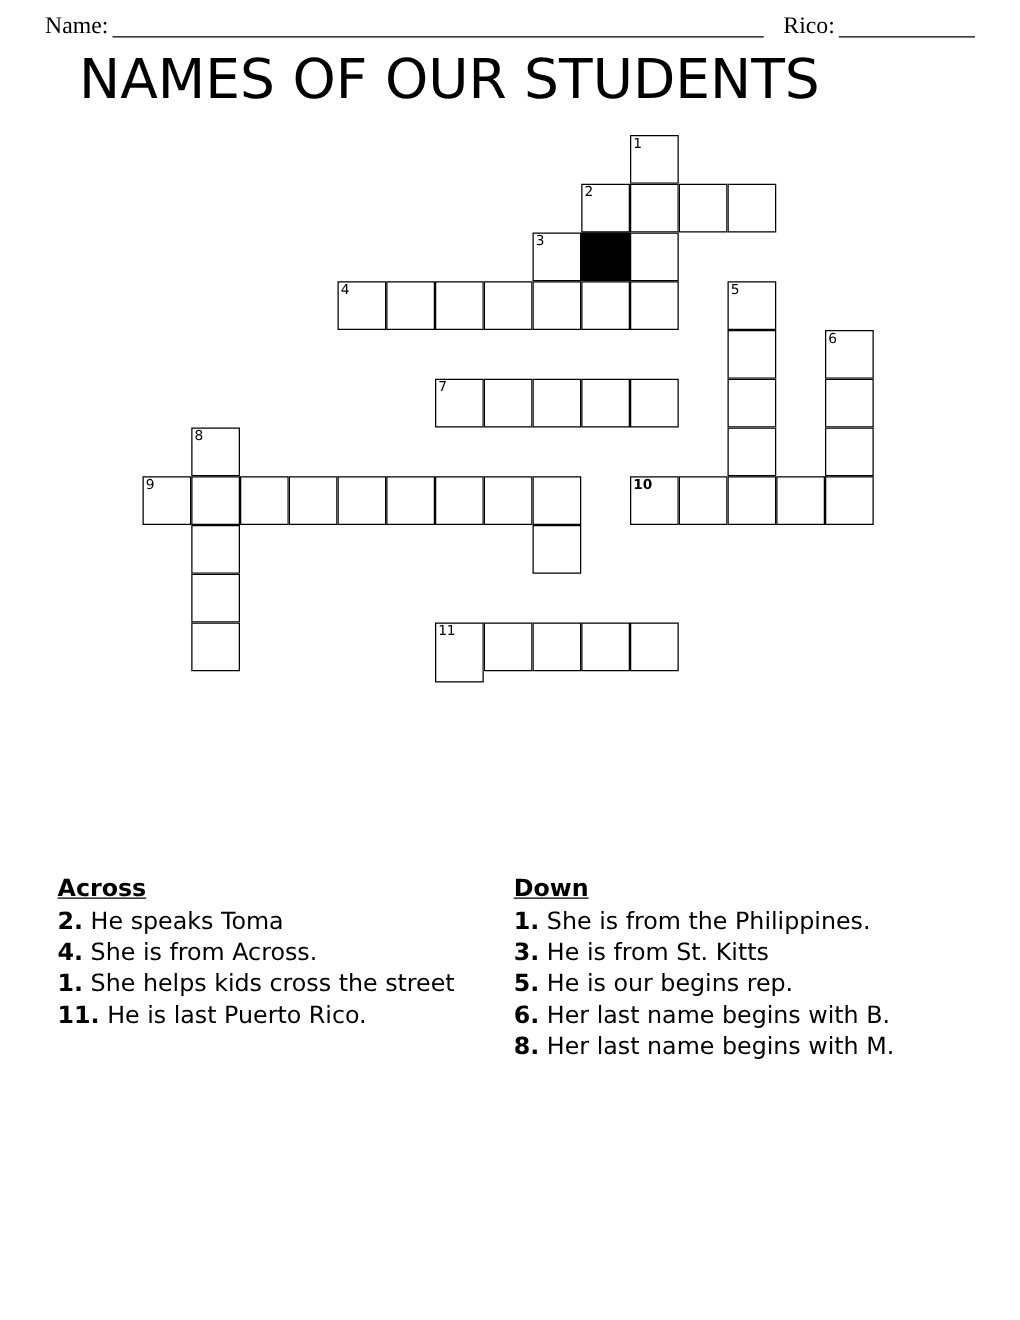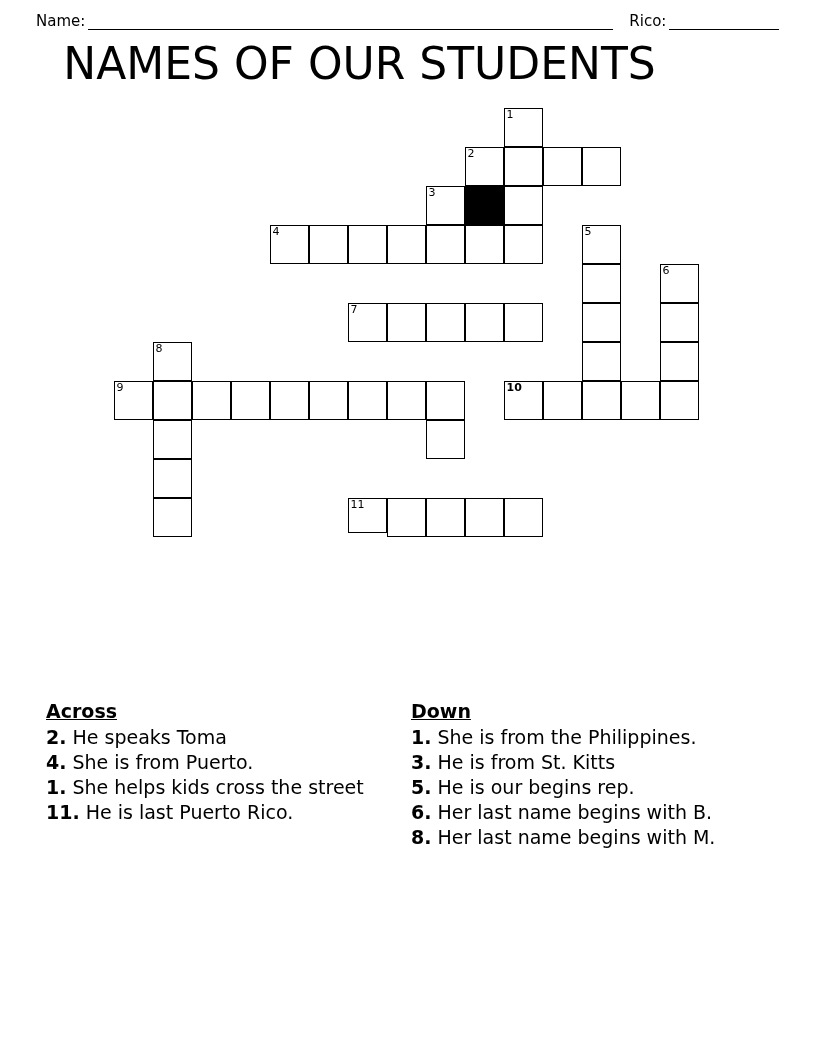--- a/index.html
+++ b/index.html
@@ -23,23 +23,24 @@
     left: 0px;
     width: 816px;
     height: 30px;
     display: flex;
     align-items: flex-end;
     padding: 0 36px;
     box-sizing: border-box;
     font-size: 15px;
   }
   .hdr-label {
-    font-size: 15px;
+    font-size: 19px;
     line-height: 18px;
     white-space: nowrap;
+    font-family: Liberation Serif, serif;
   }
   .hdr-rule {
     border-bottom: 1px solid #000;
     height: 14px;
     margin-left: 3px;
   }
   .name-rule { width: 525px; }
   .date-rule { width: 110px; }
   .hdr-spacer { width: 16px; }
 
@@ -187,35 +188,35 @@
       <span class="num">10</span>
     </div>
     <div class="cell" style="left: 543px; top: 273px; width: 39px; height: 39px;"></div>
     <div class="cell" style="left: 582px; top: 273px; width: 39px; height: 39px;"></div>
     <div class="cell" style="left: 621px; top: 273px; width: 39px; height: 39px;"></div>
     <div class="cell" style="left: 660px; top: 273px; width: 39px; height: 39px;"></div>
     <div class="cell" style="left: 153px; top: 312px; width: 39px; height: 39px;"></div>
     <div class="cell" style="left: 426px; top: 312px; width: 39px; height: 39px;"></div>
     <div class="cell" style="left: 153px; top: 351px; width: 39px; height: 39px;"></div>
     <div class="cell" style="left: 153px; top: 390px; width: 39px; height: 39px;"></div>
-    <div class="cell" style="left: 348px; top: 390px; width: 39px; height: 35px;">
+    <div class="cell" style="left: 348px; top: 390px; width: 39px; height: 48px;">
       <span class="num">11</span>
     </div>
     <div class="cell" style="left: 387px; top: 390px; width: 39px; height: 39px;"></div>
     <div class="cell" style="left: 426px; top: 390px; width: 39px; height: 39px;"></div>
     <div class="cell" style="left: 465px; top: 390px; width: 39px; height: 39px;"></div>
     <div class="cell" style="left: 504px; top: 390px; width: 39px; height: 39px;"></div>
   </div>
 
 <div class="clues">
   <div class="clue-col across">
     <div class="clue-head">Across</div>
     <div id="across-list">
         <div class="clue"><b>2.</b><span> He speaks Toma</span></div>
-        <div class="clue"><b>4.</b><span> She is from Puerto.</span></div>
+        <div class="clue"><b>4.</b><span> She is from Across.</span></div>
         <div class="clue"><b>1.</b><span> She helps kids cross the street</span></div>
         <div class="clue"><b>11.</b><span> He is last Puerto Rico.</span></div>
       </div>
   </div>
   <div class="clue-col down">
     <div class="clue-head">Down</div>
     <div id="down-list">
         <div class="clue"><b>1.</b><span> She is from the Philippines.</span></div>
         <div class="clue"><b>3.</b><span> He is from St. Kitts</span></div>
         <div class="clue"><b>5.</b><span> He is our begins rep.</span></div>

